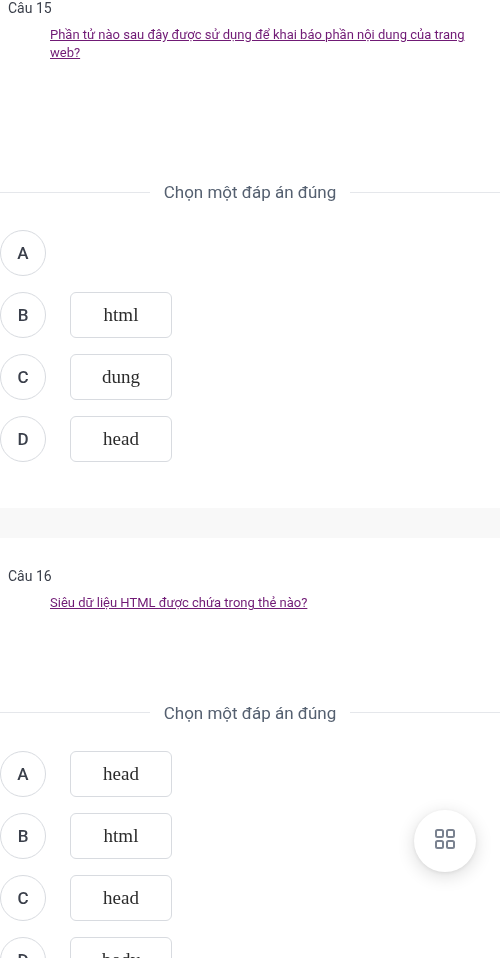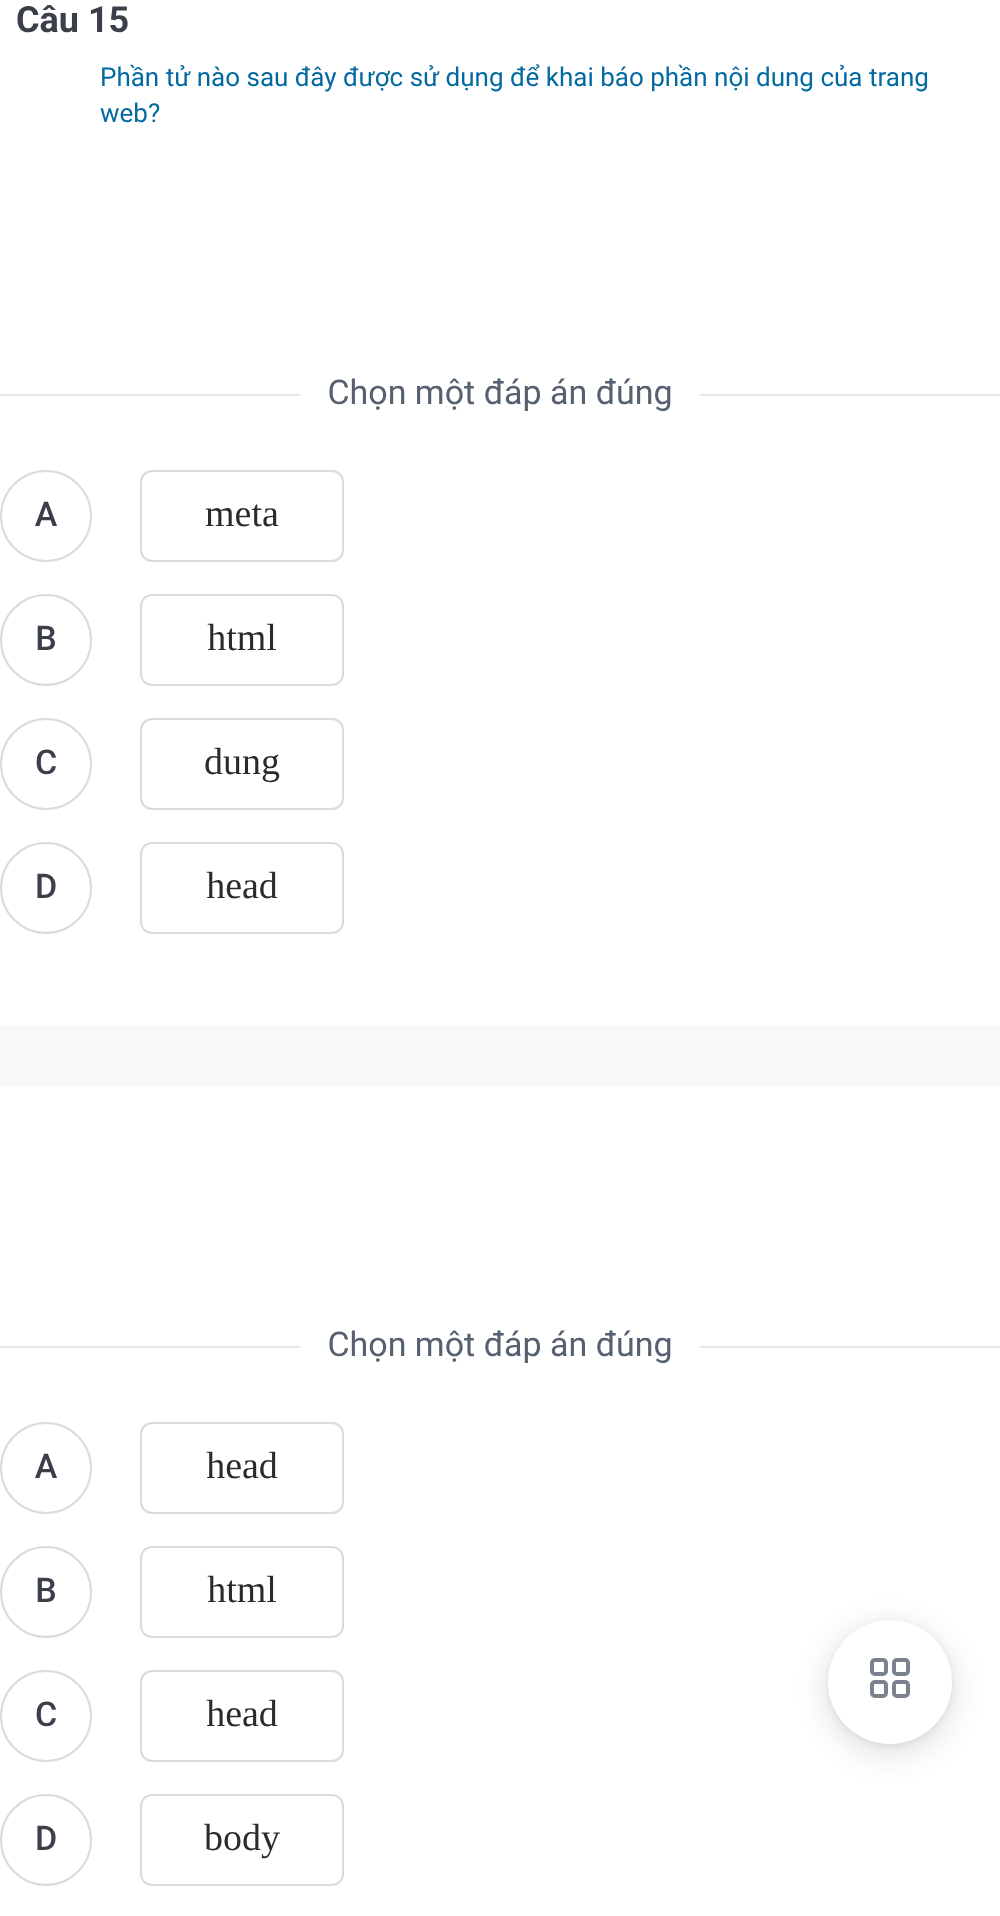--- a/index.html
+++ b/index.html
@@ -5,31 +5,32 @@
   * { box-sizing: border-box; margin: 0; padding: 0; }
   body {
     font-family: -apple-system, BlinkMacSystemFont, "Segoe UI", Roboto, Arial, sans-serif;
     background: #fff;
     width: 500px;
     color: #333;
   }
   .page { width: 100%; }
   .question-block { padding: 0 8px; }
   .q-title {
-    font-size: 18px;
-    font-weight: 700;
+    font-size: 14px;
+    font-weight: 400;
     color: #3a3f4a;
     margin-bottom: 10px;
   }
   .q-text {
     font-size: 13px;
-    color: #0369a1;
+    color: #701a75;
     padding-left: 42px;
     padding-right: 10px;
     line-height: 1.4;
+    text-decoration: underline;
   }
   .divider-row {
     display: flex;
     align-items: center;
     margin: 40px 0 28px;
     width: 100%;
   }
   .divider-line {
     flex: 1;
     height: 1px;
@@ -113,39 +114,42 @@
 
   <div class="divider-row">
     <div class="divider-line"></div>
     <div class="divider-label">Chọn một đáp án đúng</div>
     <div class="divider-line"></div>
   </div>
 
   <div class="choices">
     <div class="choice-row">
       <div class="choice-letter">A</div>
-      <div class="choice-box">meta</div>
     </div>
     <div class="choice-row">
       <div class="choice-letter">B</div>
       <div class="choice-box">html</div>
     </div>
     <div class="choice-row">
       <div class="choice-letter">C</div>
       <div class="choice-box">dung</div>
     </div>
     <div class="choice-row">
       <div class="choice-letter">D</div>
       <div class="choice-box">head</div>
     </div>
   </div>
 
   <div class="gap-strip"></div>
 
   <div style="height:30px"></div>
+  <div class="question-block">
+    <div class="q-title">Câu 16</div>
+    <div class="q-text">Siêu dữ liệu HTML được chứa trong thẻ nào?</div>
+  </div>
 
   <div class="spacer-mid"></div>
 
   <div class="divider-row">
     <div class="divider-line"></div>
     <div class="divider-label">Chọn một đáp án đúng</div>
     <div class="divider-line"></div>
   </div>
 
   <div class="choices">

